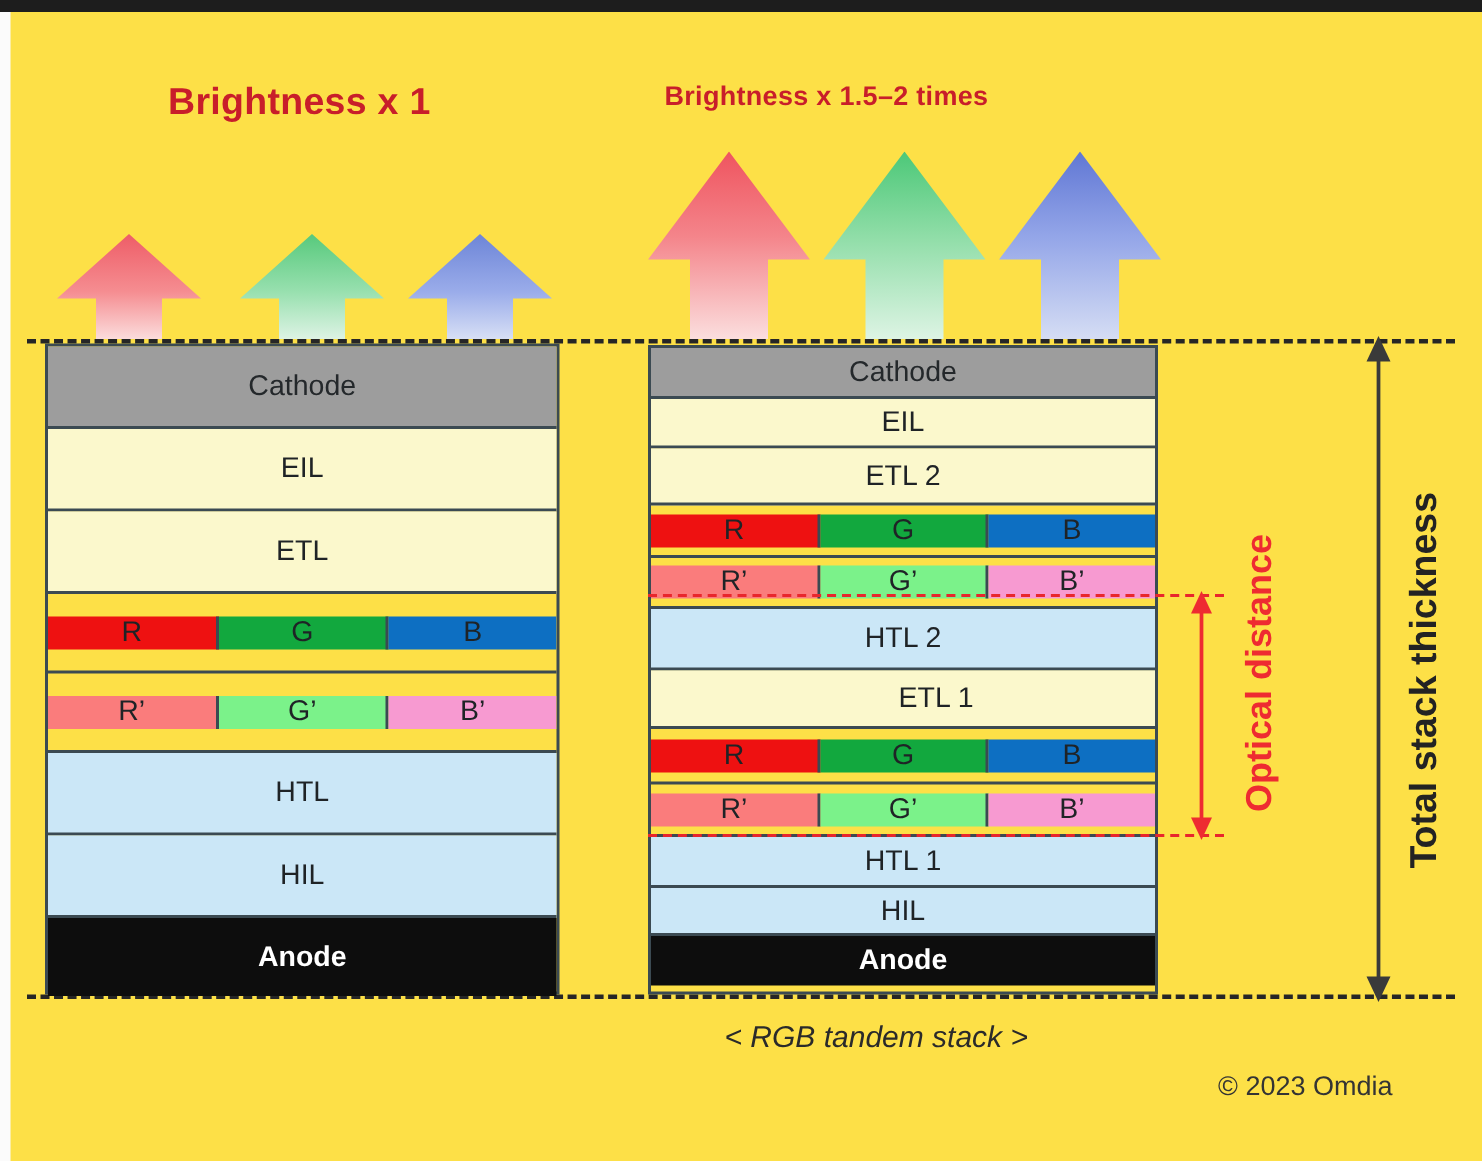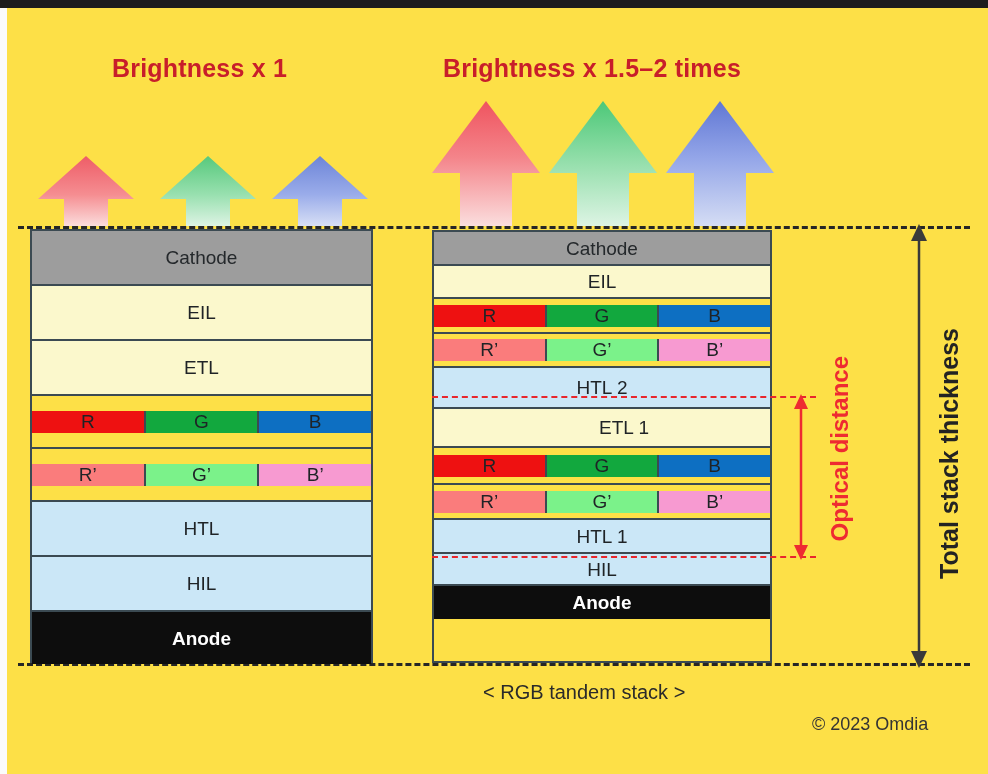--- a/index.html
+++ b/index.html
@@ -16,21 +16,21 @@
 
   
   .title{
     position:absolute;
     color:#c81e2a;
     font-weight:bold;
     letter-spacing:.2px;
     white-space:nowrap;
   }
   #title-left{left:112px;top:54px;font-size:25px;}
-  #title-right{left:443px;top:54px;font-size:25px;}
+  #title-right{left:443px;top:54px;font-size:18px;}
 
   
   .arrow{position:absolute;}
   .arrow svg{display:block;}
 
   
   .hdash{
     position:absolute;height:0;border-top:3px dashed #262626;
   }
   .hdash-red{
@@ -202,20 +202,23 @@
       </div>
     </div>
 
   <div class="stack" id="right-stack" style="left:432px;top:230px;width:340px;height:433px;">
       <div class="layer cathode" style="height: 34px; background: rgb(157, 157, 157);">
         <span class="lbl">Cathode</span>
       </div>
       <div class="layer" style="height: 33px; background: rgb(251, 248, 204);">
         <span class="lbl">EIL</span>
       </div>
+      <div class="layer" style="height: 38px; background: rgb(251, 248, 204);">
+        <span class="lbl">ETL 2</span>
+      </div>
       <div class="layer rgbrow" style="height: 35px;">
         <div class="cell" style="background: rgb(238, 17, 17);">R</div>
         <div class="cell" style="background: rgb(18, 168, 62);">G</div>
         <div class="cell" style="background: rgb(13, 111, 194);">B</div>
       </div>
       <div class="layer rgbrow" style="height: 34px;">
         <div class="cell" style="background: rgb(250, 124, 124);">R’</div>
         <div class="cell" style="background: rgb(123, 242, 138);">G’</div>
         <div class="cell" style="background: rgb(247, 154, 209);">B’</div>
       </div>
@@ -260,16 +263,16 @@
 
   <div class="measure" style="left:907px;top:222px;">
     <svg width="24" height="448" viewBox="0 0 24 448">
       <line x1="12" y1="13" x2="12" y2="435" stroke="#3a3a3a" stroke-width="2.5"></line>
       <polygon points="12,2 20,19 4,19" fill="#3a3a3a"></polygon>
       <polygon points="12,446 20,429 4,429" fill="#3a3a3a"></polygon>
     </svg>
   </div>
   <div class="vlabel" id="total-label" style="left:935px;top:328px;">Total stack thickness</div>
 
-  <div class="caption" style="left:483px;top:681px;">&lt; RGB tandem stack &gt;</div>
+  <div class="caption" style="left:483px;top:681px;font-style:italic;">&lt; RGB tandem stack &gt;</div>
   <div id="copyright" style="left:812px;top:714px;">© 2023 Omdia</div>
 
 </div>
 
 </body></html>

